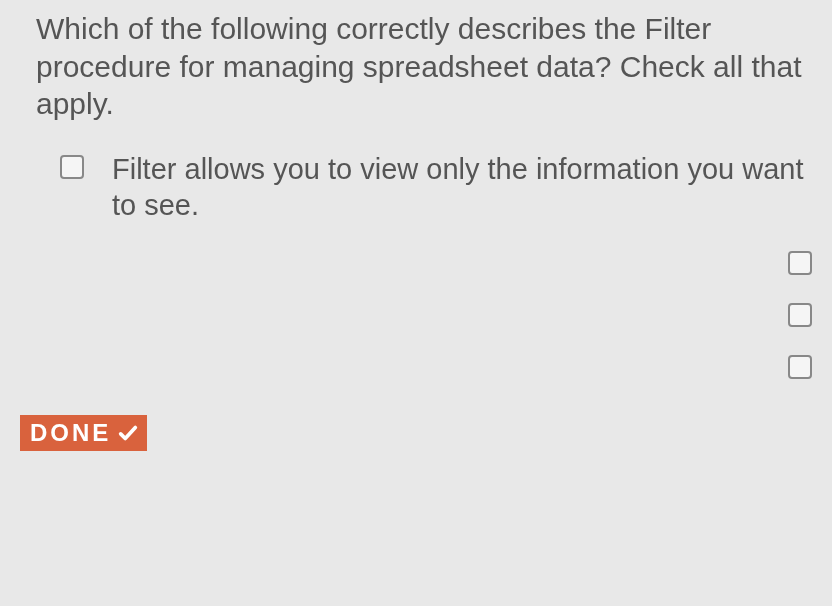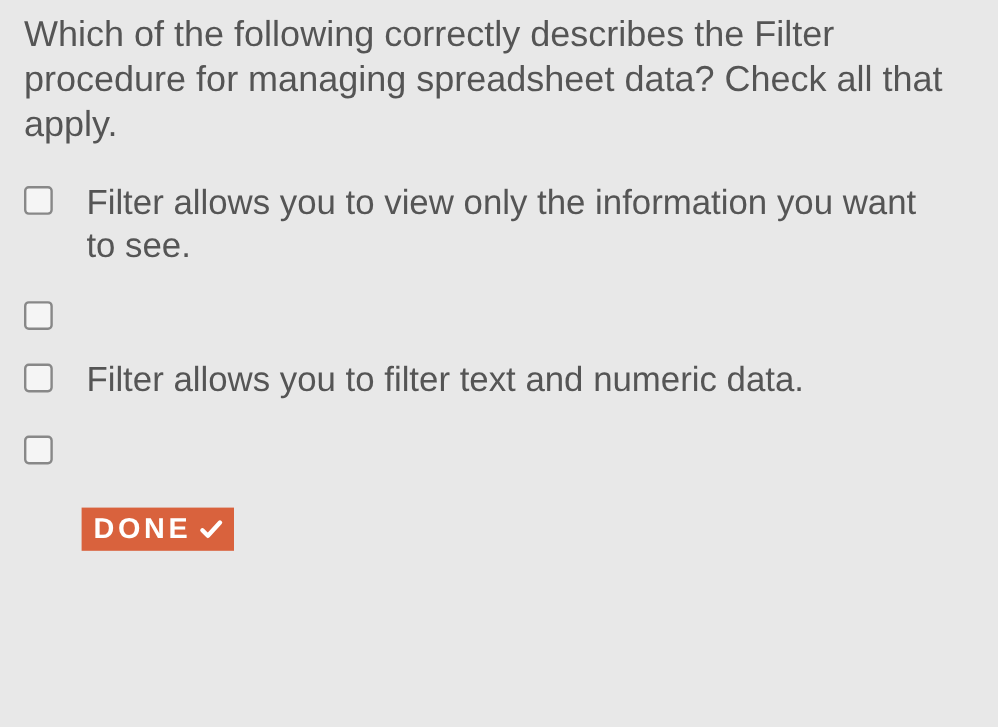--- a/index.html
+++ b/index.html
@@ -13,26 +13,28 @@
       background: #e8e8e8;
       font-family: Arial, Helvetica, sans-serif;
       padding: 10px 20px;
       overflow: hidden;
     }
     .question-text {
       font-size: 30px;
       color: #555555;
       line-height: 1.25;
       margin-bottom: 28px;
+      margin-left: 16px;
     }
     .options {
       display: flex;
       flex-direction: column;
       gap: 24px;
       margin-bottom: 36px;
+      align-items: flex-end;
     }
     .option-row {
       display: flex;
       align-items: flex-start;
       gap: 28px;
     }
     .checkbox {
       width: 24px;
       height: 24px;
       border: 2px solid #888;
@@ -53,21 +55,20 @@
       align-items: center;
       background: #d9623d;
       color: #ffffff;
       font-weight: bold;
       font-size: 24px;
       letter-spacing: 3px;
       padding: 4px 8px 4px 10px;
       border: none;
       cursor: pointer;
       font-family: Arial, Helvetica, sans-serif;
-      margin-left: 48px;
     }
     .done-button .label {
       margin-right: 6px;
     }
     .check-icon {
       width: 22px;
       height: 22px;
       display: inline-block;
     }
     .check-icon svg {
@@ -85,21 +86,20 @@
 <div class="options">
   <div class="option-row">
     <div class="checkbox"></div>
     <div class="option-text">Filter allows you to view only the information you want to see.</div>
   </div>
   <div class="option-row">
     <div class="checkbox"></div>
   </div>
   <div class="option-row">
     <div class="checkbox"></div>
-    <div class="option-text">Filter allows you to filter text and numeric data.</div>
   </div>
   <div class="option-row">
     <div class="checkbox"></div>
   </div>
 </div>
 
 <button class="done-button">
   <span class="label">DONE</span>
   <span class="check-icon">
     <svg viewBox="0 0 24 24" fill="none" stroke="#ffffff" stroke-width="4" stroke-linecap="round" stroke-linejoin="round">

